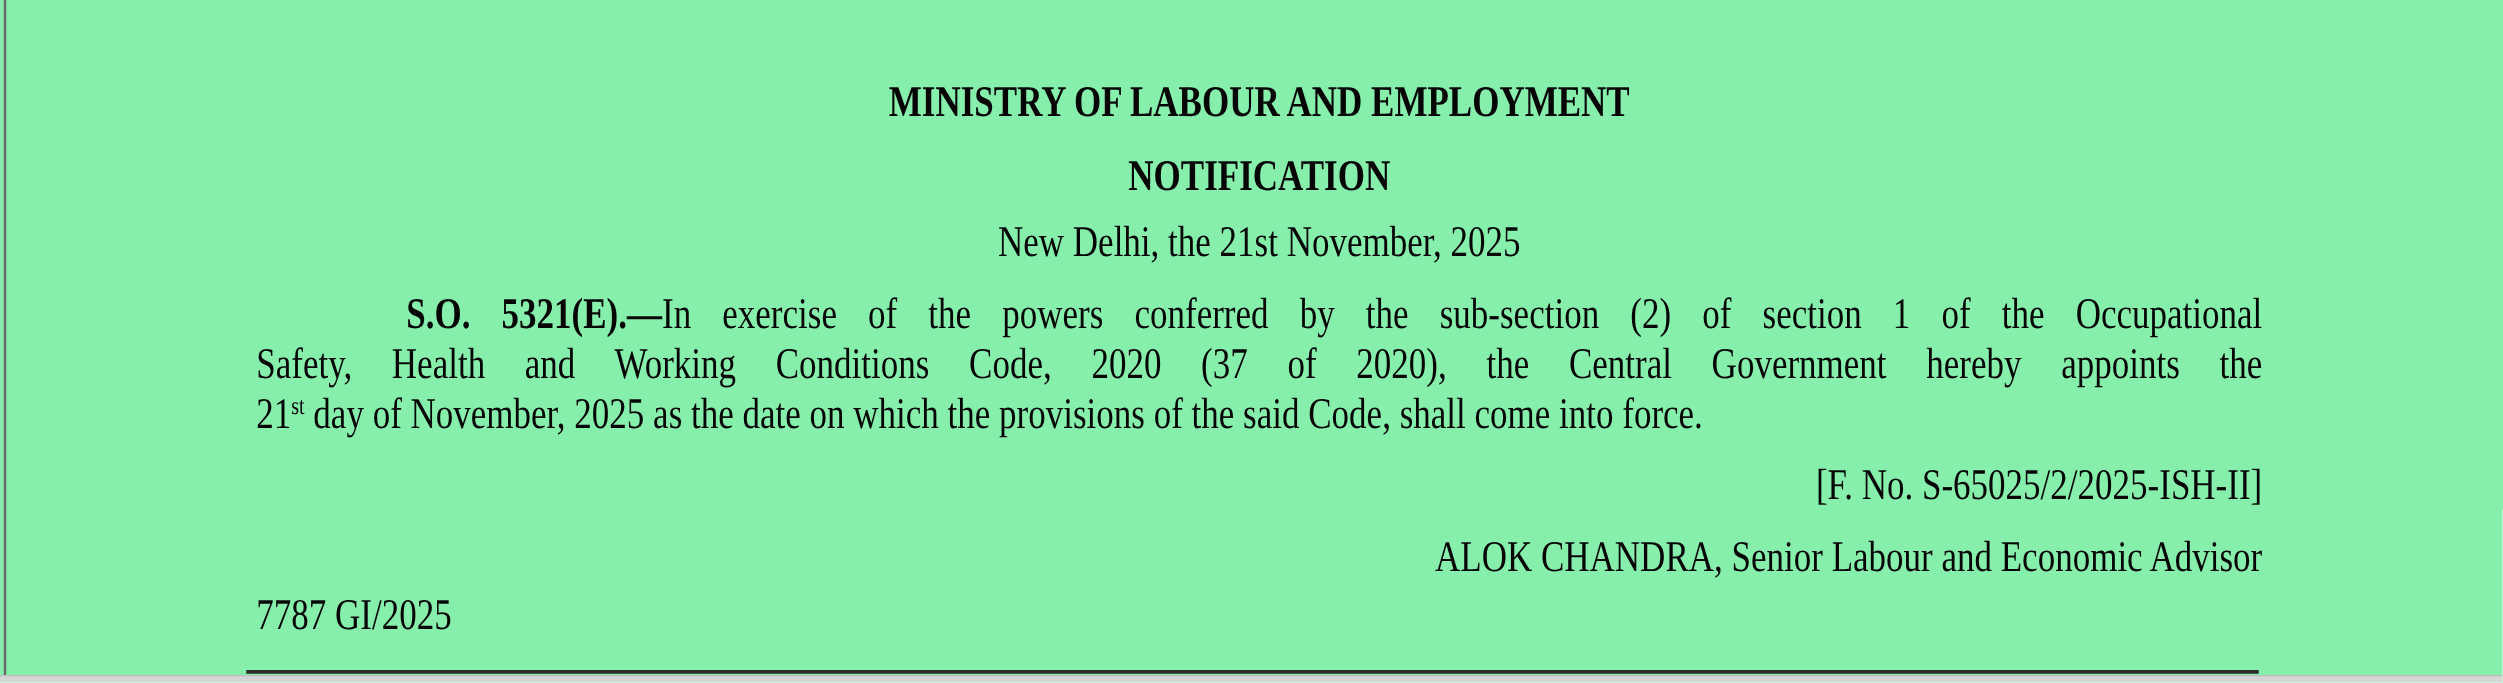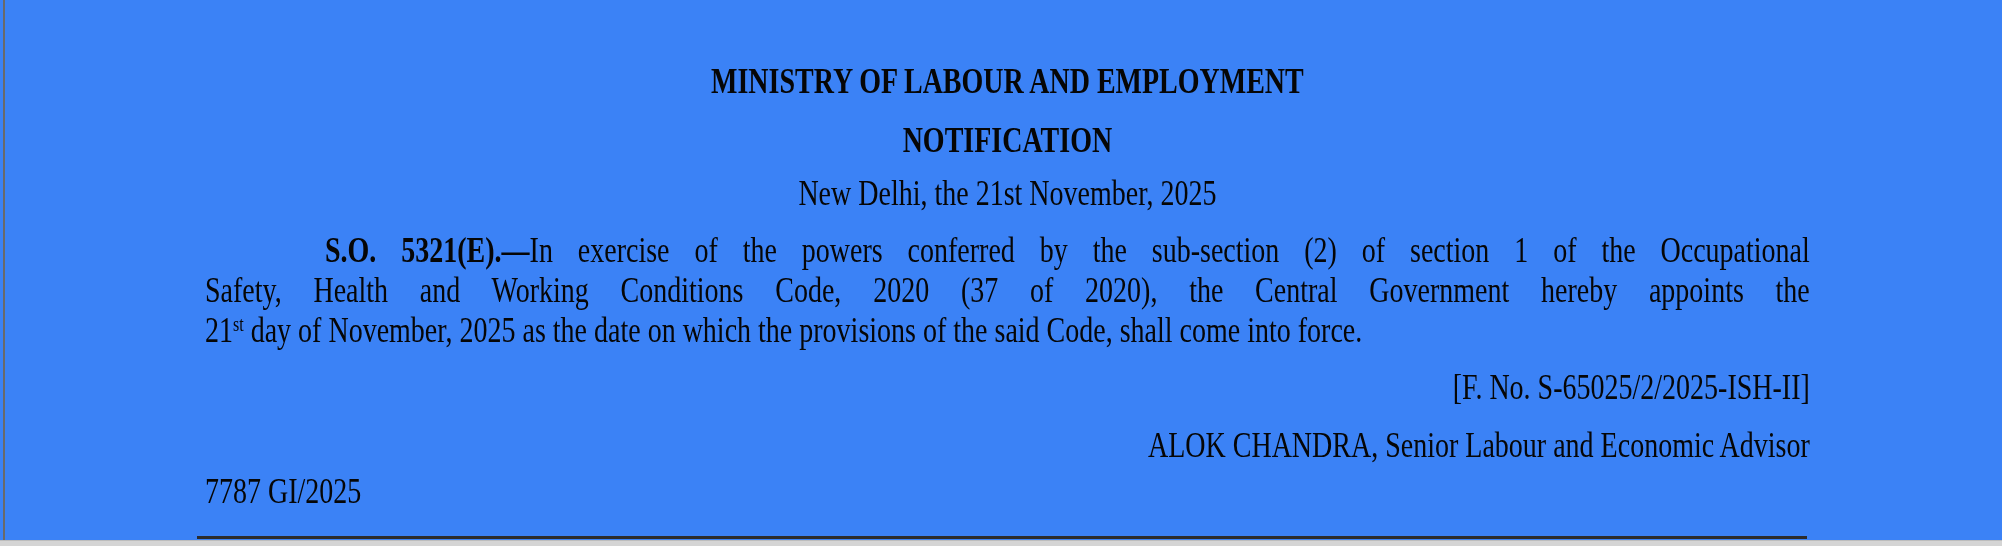--- a/index.html
+++ b/index.html
@@ -11,21 +11,21 @@
     width: 2002px;
     height: 546px;
     overflow: hidden;
     font-family: "Liberation Serif", serif;
     color: #060606;
   }
   .page {
     position: relative;
     width: 2002px;
     height: 546px;
-    background: #3b82f6;
+    background: #86efac;
   }
   
   .left-edge-line {
     position: absolute;
     left: 3px;
     top: 0;
     width: 2px;
     height: 541px;
     background: #6a6a6a;
   }

